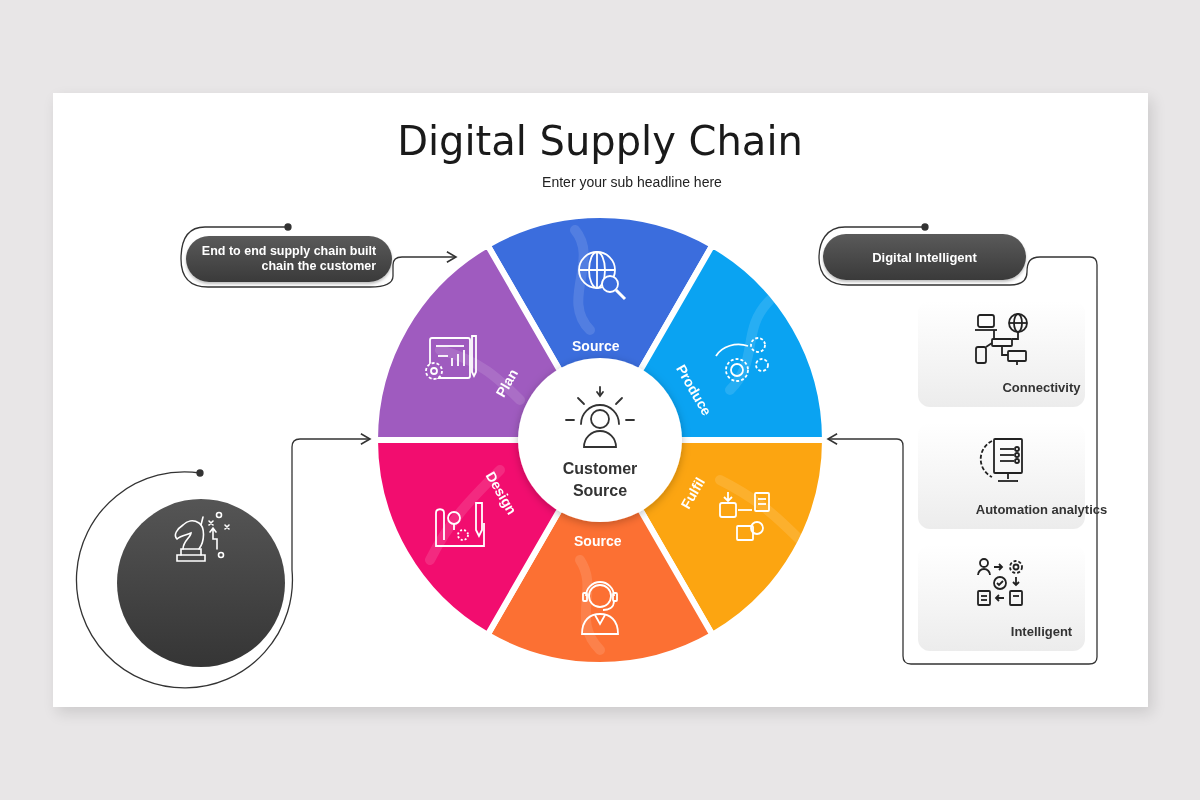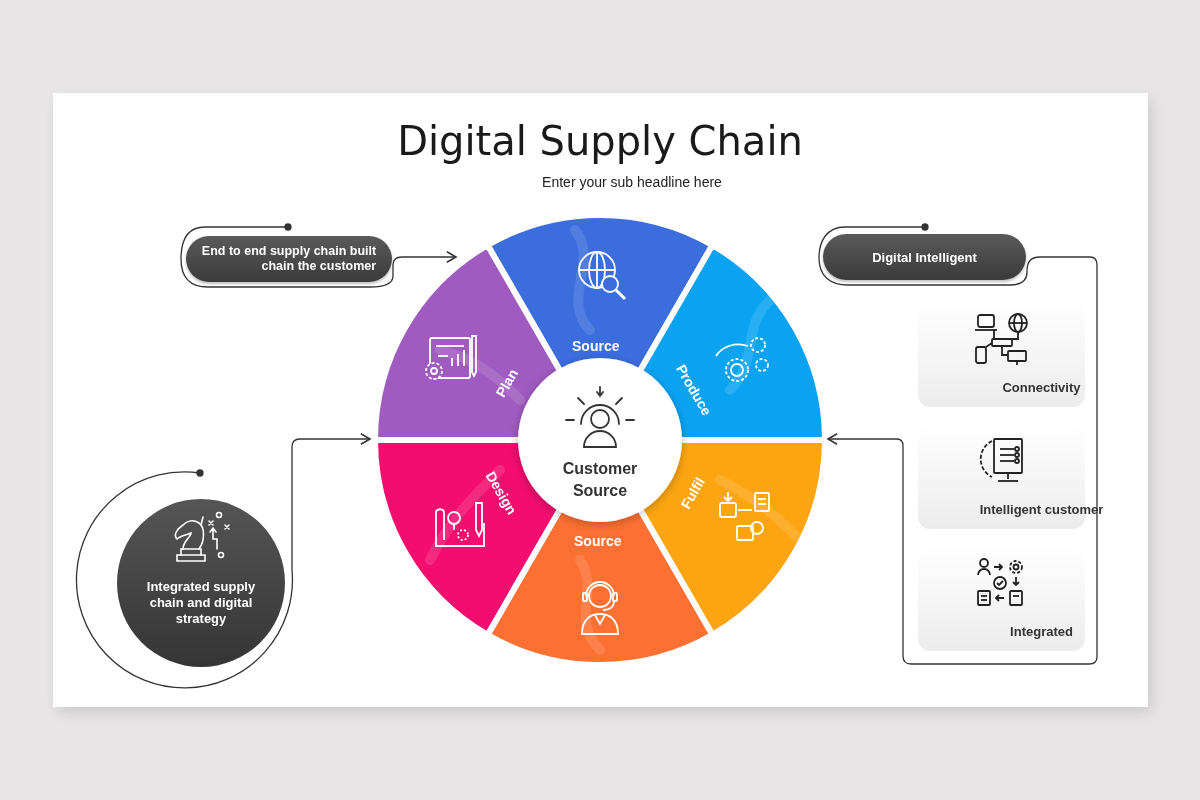--- a/index.html
+++ b/index.html
@@ -180,25 +180,20 @@
       <path d="M64,56 L64,50 L84,50 L84,56"></path>
       <path d="M66,50 C66,42 74,38 74,34 C70,36 64,36 60,40 C56,36 60,30 66,26 C70,22 76,20 82,24 C88,28 88,42 82,50"></path>
       <path d="M84,26 L86,18"></path>
       <path d="M92,22 L96,26 M96,22 L92,26"></path>
       <circle cx="102" cy="16" r="2.5"></circle>
       <path d="M100,50 L100,40 L96,40 L96,30 M93,33 L96,29 L99,33"></path>
       <circle cx="104" cy="56" r="2.5"></circle>
       <path d="M108,26 L112,30 M112,26 L108,30"></path>
     </g>
   </svg>
-  <div class="txt">
-    <div>Integrated supply</div>
-    <div>chain and digital</div>
-    <div>strategy</div>
-  </div>
 </div>
 
 <div class="cap-card" style="top:301px;">
   <svg width="64" height="56">
     <g fill="none" stroke="#222" stroke-width="1.8">
       <rect x="8" y="4" width="16" height="12" rx="2"></rect>
         <line x1="5" y1="19" x2="27" y2="19"></line>
       <circle cx="48" cy="12" r="9"></circle>
         <ellipse cx="48" cy="12" rx="4" ry="9"></ellipse>
         <line x1="39" y1="12" x2="57" y2="12"></line>
@@ -220,21 +215,21 @@
       <line x1="30" y1="16" x2="44" y2="16"></line>
         <circle cx="47" cy="16" r="2"></circle>
       <line x1="30" y1="22" x2="44" y2="22"></line>
         <circle cx="47" cy="22" r="2"></circle>
       <line x1="30" y1="28" x2="44" y2="28"></line>
         <circle cx="47" cy="28" r="2"></circle>
       <line x1="38" y1="40" x2="38" y2="46"></line>
         <line x1="28" y1="48" x2="48" y2="48"></line>
     </g>
   </svg>
-  <div class="lbl">Intelligent customer</div>
+  <div class="lbl">Automation analytics</div>
 </div>
 
 <div class="cap-card" style="top:545px;">
   <svg width="64" height="56">
     <g fill="none" stroke="#222" stroke-width="1.8">
       <circle cx="14" cy="8" r="4"></circle>
         <path d="M8,20 A6,6 0 0 1 20,20"></path>
       <path d="M24,12 L32,12 M29,9 L32,12 L29,15"></path>
       <circle cx="46" cy="12" r="6" stroke-dasharray="3 2"></circle>
         <circle cx="46" cy="12" r="2.5"></circle>
@@ -242,14 +237,14 @@
         <path d="M27,28 L29,30 L33,26"></path>
       <path d="M46,22 L46,30 M43,27 L46,30 L49,27"></path>
       <rect x="8" y="36" width="12" height="14" rx="1"></rect>
         <line x1="11" y1="41" x2="17" y2="41"></line>
         <line x1="11" y1="45" x2="17" y2="45"></line>
       <path d="M34,43 L26,43 M29,40 L26,43 L29,46"></path>
       <rect x="40" y="36" width="12" height="14" rx="1"></rect>
         <line x1="43" y1="41" x2="49" y2="41"></line>
     </g>
   </svg>
-  <div class="lbl">Integrated</div>
+  <div class="lbl">Intelligent</div>
 </div>
 
 </body></html>

